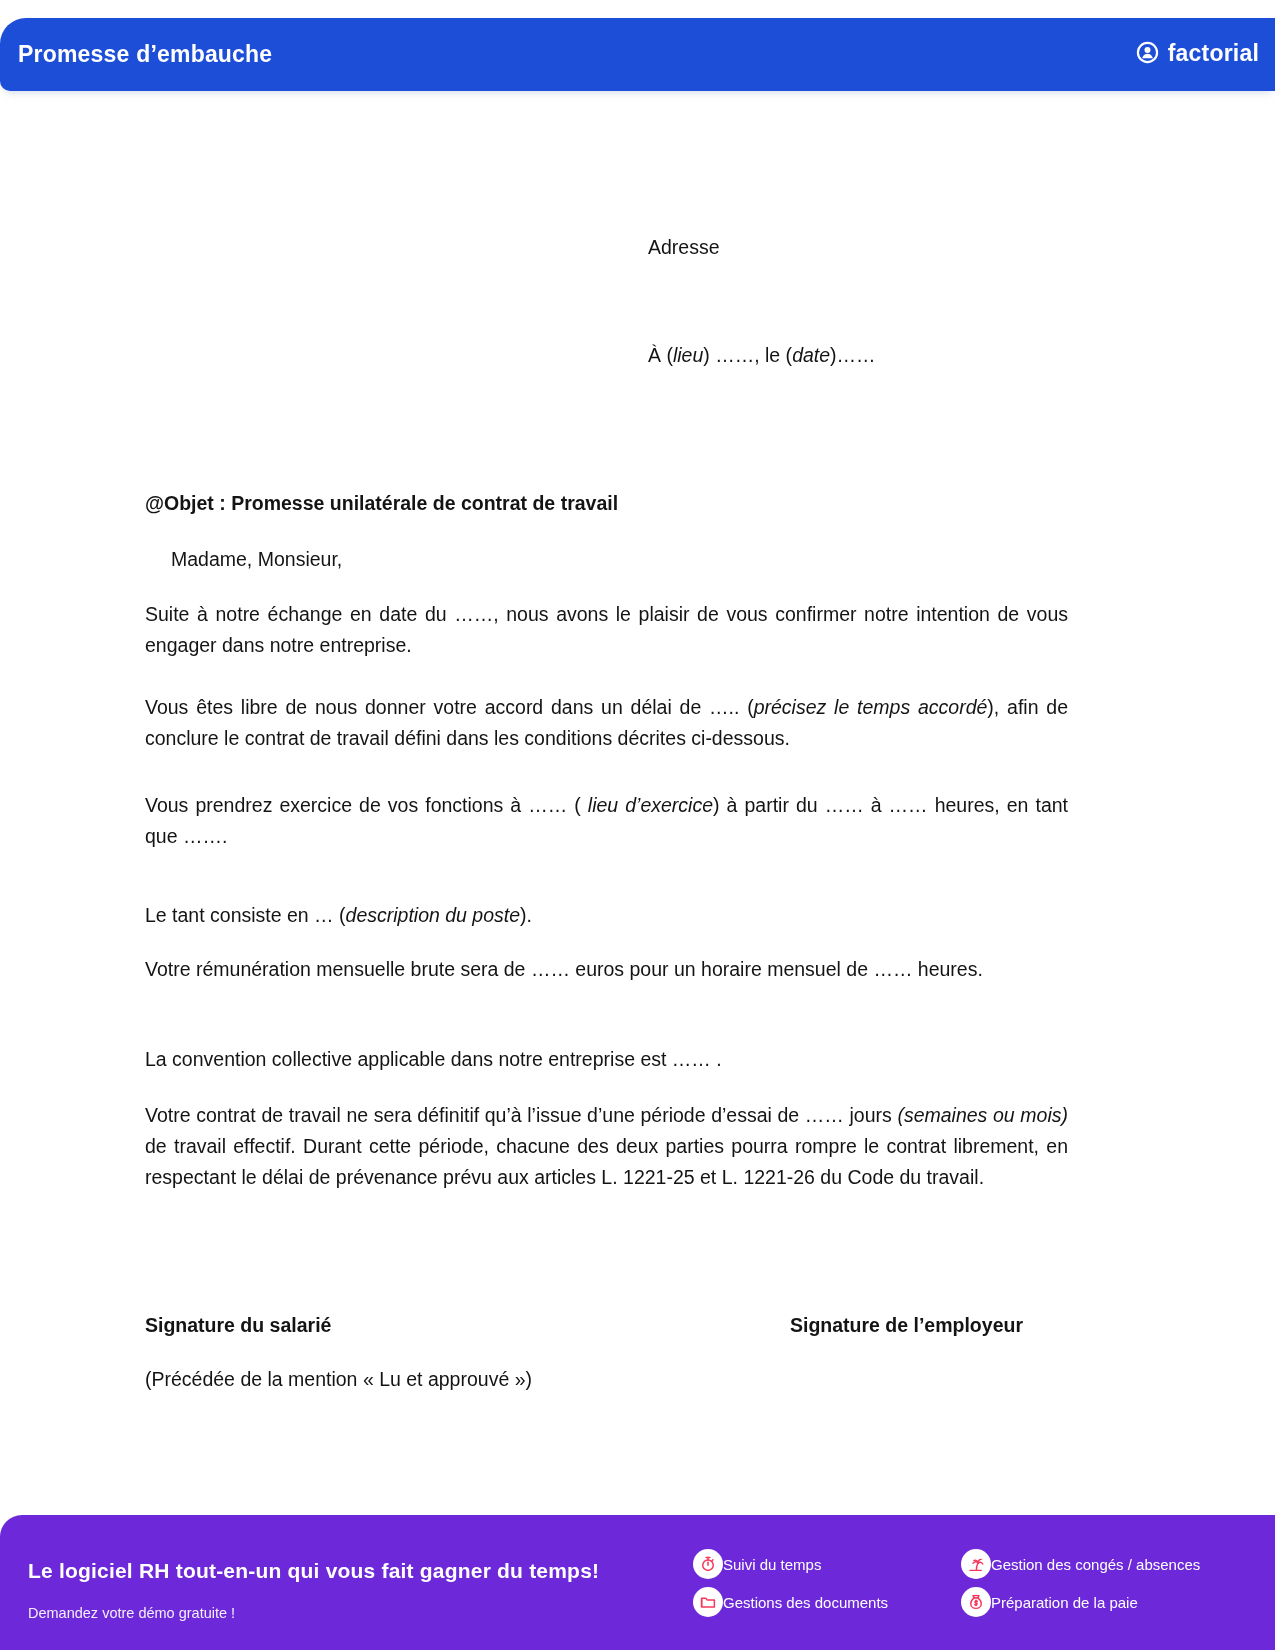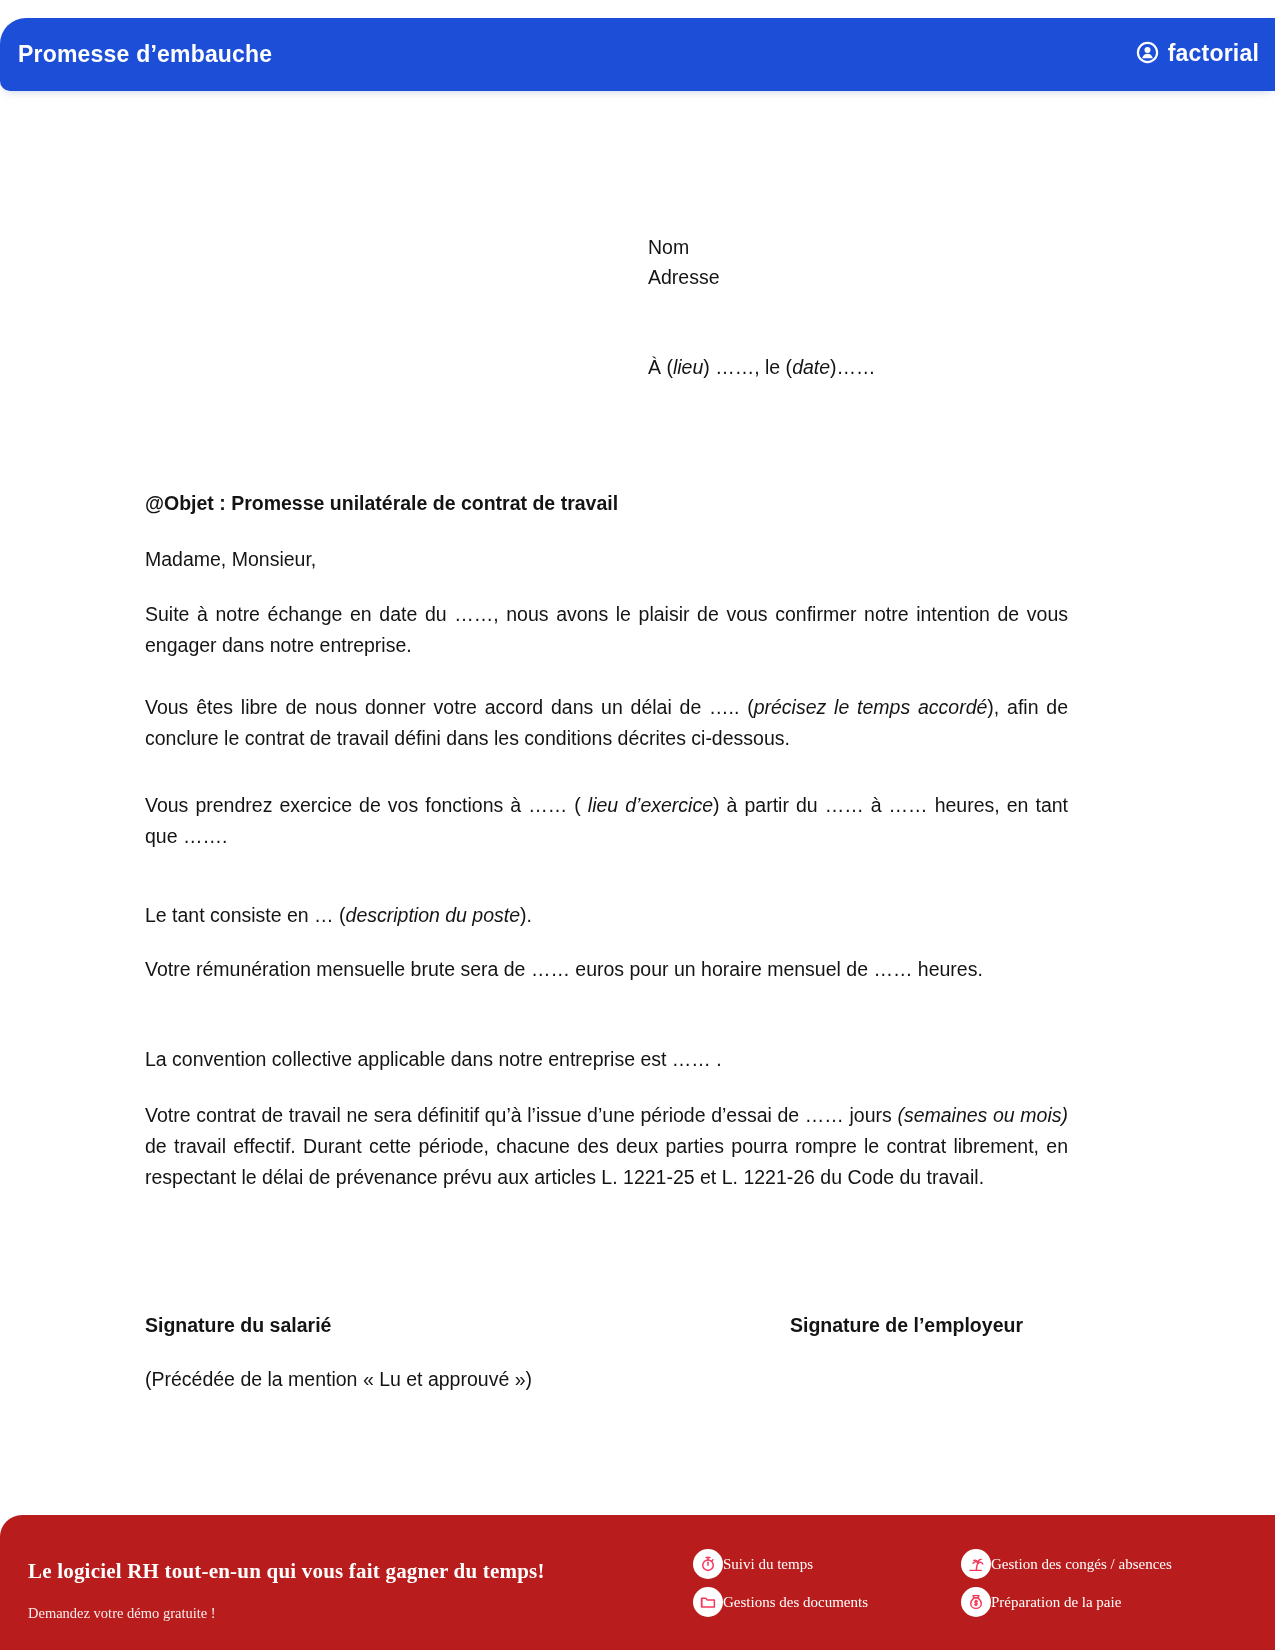--- a/index.html
+++ b/index.html
@@ -18,37 +18,37 @@
   .header-title { color:#fff; font-size:23px; font-weight:bold; letter-spacing:.2px; }
   .brand { display:flex; align-items:flex-start; gap:8px; }
   .brand-name { color:#fff; font-size:23px; font-weight:bold; letter-spacing:.2px; }
   
   .blk { position:absolute; left:145px; width:923px; font-size:19.5px; line-height:31px; color:#141414; }
   .just { text-align:justify; }
   .bold { font-weight:bold; }
   .it { font-style:italic; }
   .doc-title { top:162px; text-align:center; font-size:29px; line-height:37px; font-weight:400; color:#111; }
   .recipient  { top:232px; left:648px; width:420px; line-height:30px; }
-  .date-line  { top:352px; left:648px; width:500px; }
+  .date-line  { top:340px; left:648px; width:500px; }
   .subject    { top:488px; }
-  .salutation { top:544px; }
+  .salutation { top:544px;margin-left:26px; }
   .p1 { top:599px; }
   .p2 { top:692px; }
   .p3 { top:790px; }
   .p4 { top:900px; }
   .p5 { top:954px; }
   .p6 { top:1044px; }
   .p7 { top:1100px; }
   .sig-left  { top:1310px; left:145px; width:400px; font-weight:bold; }
   .sig-right { top:1310px; left:790px; width:400px; font-weight:bold; }
   .sig-note  { top:1364px; }
   
   .footer-bar {
     position:absolute; left:0; right:0; top:1515px; bottom:0;
-    background:#b91c1c; border-top-left-radius:22px;font-family:Liberation Serif, serif;
+    background:#6d28d9; border-top-left-radius:22px;
   }
   .footer-headline {
     position:absolute; left:28px; top:44px; color:#fff;
     font-size:21px; font-weight:bold; letter-spacing:.2px;
   }
   .footer-cta {
     position:absolute; left:28px; top:90px; color:rgba(255,255,255,.92); font-size:14.5px;
   }
   .features {
     position:absolute; left:693px; top:30px;
@@ -78,21 +78,20 @@
           <circle cx="12" cy="9.6" r="2.9" fill="#ffffff"></circle>
           <path d="M6.8 17.6 C7.8 14.5 9.7 13.2 12 13.2 C14.3 13.2 16.2 14.5 17.2 17.6 Z" fill="#ffffff"></path>
         </svg>
       </span>
       <span class="brand-name">factorial</span>
     </div>
   </div>
 
 
   <div class="blk recipient">
-    <div>Nom</div>
     <div>Adresse</div>
   </div>
 
   <div class="blk date-line"><span>À (</span><span class="it">lieu</span><span>) ……, le (</span><span class="it">date</span><span>)……</span></div>
 
   <div class="blk subject bold">@Objet : Promesse unilatérale de contrat de travail</div>
 
   <div class="blk salutation">Madame, Monsieur,</div>
 
   <div class="blk p1 just">Suite à notre échange en date du ……, nous avons le plaisir de vous confirmer notre intention de vous engager dans notre entreprise.</div>

